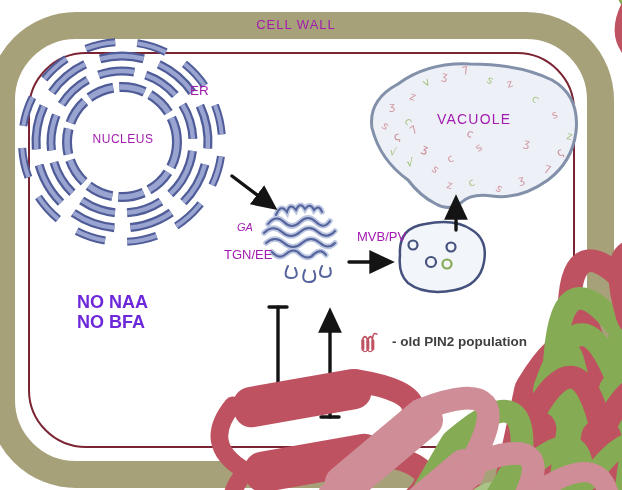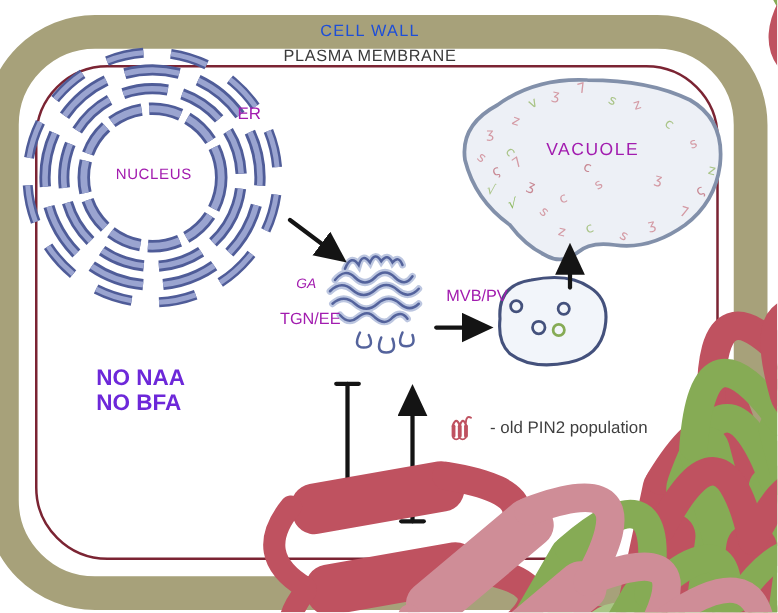--- a/index.html
+++ b/index.html
@@ -4,33 +4,33 @@
 <style>
   html,body{margin:0;padding:0;background:#fff;}
   .canvas{position:relative;width:622px;height:490px;background:#fff;overflow:hidden;
           font-family:"Liberation Sans",sans-serif;}
   .cellwall{position:absolute;left:-12px;top:12px;width:572px;height:422px;
             border:27px solid #a7a17a;border-radius:88px;}
   .membrane{position:absolute;left:28px;top:52px;width:543px;height:392px;
             border:2.5px solid #7b2433;border-radius:58px;}
   svg.scene{position:absolute;left:0;top:0;pointer-events:none;}
   .lbl{position:absolute;color:#a21caf;font-size:13px;white-space:nowrap;}
-  .lbl-cellwall{left:146px;top:17px;width:300px;text-align:center;color:#1d4ed8;letter-spacing:1px;}
+  .lbl-cellwall{left:146px;top:17px;width:300px;text-align:center;color:#a21caf;letter-spacing:1px;}
   .lbl-pm{left:146px;top:37px;width:300px;text-align:center;color:#3a3a3a;letter-spacing:.5px;}
   .lbl-nucleus{left:83px;top:132px;width:80px;text-align:center;font-size:12px;letter-spacing:.5px;}
   .lbl-er{left:190px;top:83px;font-size:13.5px;}
   .lbl-ga{left:237px;top:221px;font-size:11px;font-style:italic;}
   .lbl-tgn{left:224px;top:247px;}
   .lbl-mvb{left:357px;top:204px;margin-top:25px;}
   .lbl-vacuole{left:437px;top:111px;font-size:14px;letter-spacing:1.2px;}
   .condition{position:absolute;left:77px;top:292px;color:#6d28d9;font-weight:700;
              font-size:18px;line-height:20px;}
   .legend{position:absolute;left:358px;top:330px;}
   .legend-row{display:flex;align-items:center;gap:14px;height:23px;}
-  .legend-text{font-size:13.5px;font-weight:400;color:#3f3f3f;white-space:nowrap;}
+  .legend-text{font-size:13.5px;font-weight:700;color:#3f3f3f;white-space:nowrap;}
 </style>
 </head>
 <body>
 
 <div class="canvas">
 
   <div class="cellwall"></div>
   <div class="membrane"></div>
 
   <svg class="scene" id="scene" width="622" height="490" viewBox="0 0 622 490">
@@ -174,21 +174,20 @@
         <text transform="translate(495 190) rotate(32)" fill="#d49aa4" font-size="11" font-family="&quot;DejaVu Sans&quot;, sans-serif">s</text>
         <text transform="translate(470 187) rotate(-22)" fill="#a9c487" font-size="11" font-family="&quot;DejaVu Sans&quot;, sans-serif">c</text>
         <text transform="translate(446 188) rotate(12)" fill="#d49aa4" font-size="11" font-family="&quot;DejaVu Sans&quot;, sans-serif">z</text>
         <text transform="translate(478 152) rotate(-30)" fill="#d49aa4" font-size="11" font-family="&quot;DejaVu Sans&quot;, sans-serif">s</text>
         <text transform="translate(466 136) rotate(20)" fill="#c88893" font-size="11" font-family="&quot;DejaVu Sans&quot;, sans-serif">c</text>
         <text transform="translate(523 146) rotate(15)" fill="#d49aa4" font-size="11" font-family="&quot;DejaVu Sans&quot;, sans-serif">ʒ</text>
       </g>
   </svg>
 
   <div class="lbl lbl-cellwall">CELL WALL</div>
-  <div class="lbl lbl-pm">PLASMA MEMBRANE</div>
   <div class="lbl lbl-nucleus">NUCLEUS</div>
   <div class="lbl lbl-er">ER</div>
   <div class="lbl lbl-ga">GA</div>
   <div class="lbl lbl-tgn">TGN/EE</div>
   <div class="lbl lbl-mvb">MVB/PV</div>
   <div class="lbl lbl-vacuole">VACUOLE</div>
 
   <div class="condition">
     <div>NO NAA</div>
     <div>NO BFA</div>

